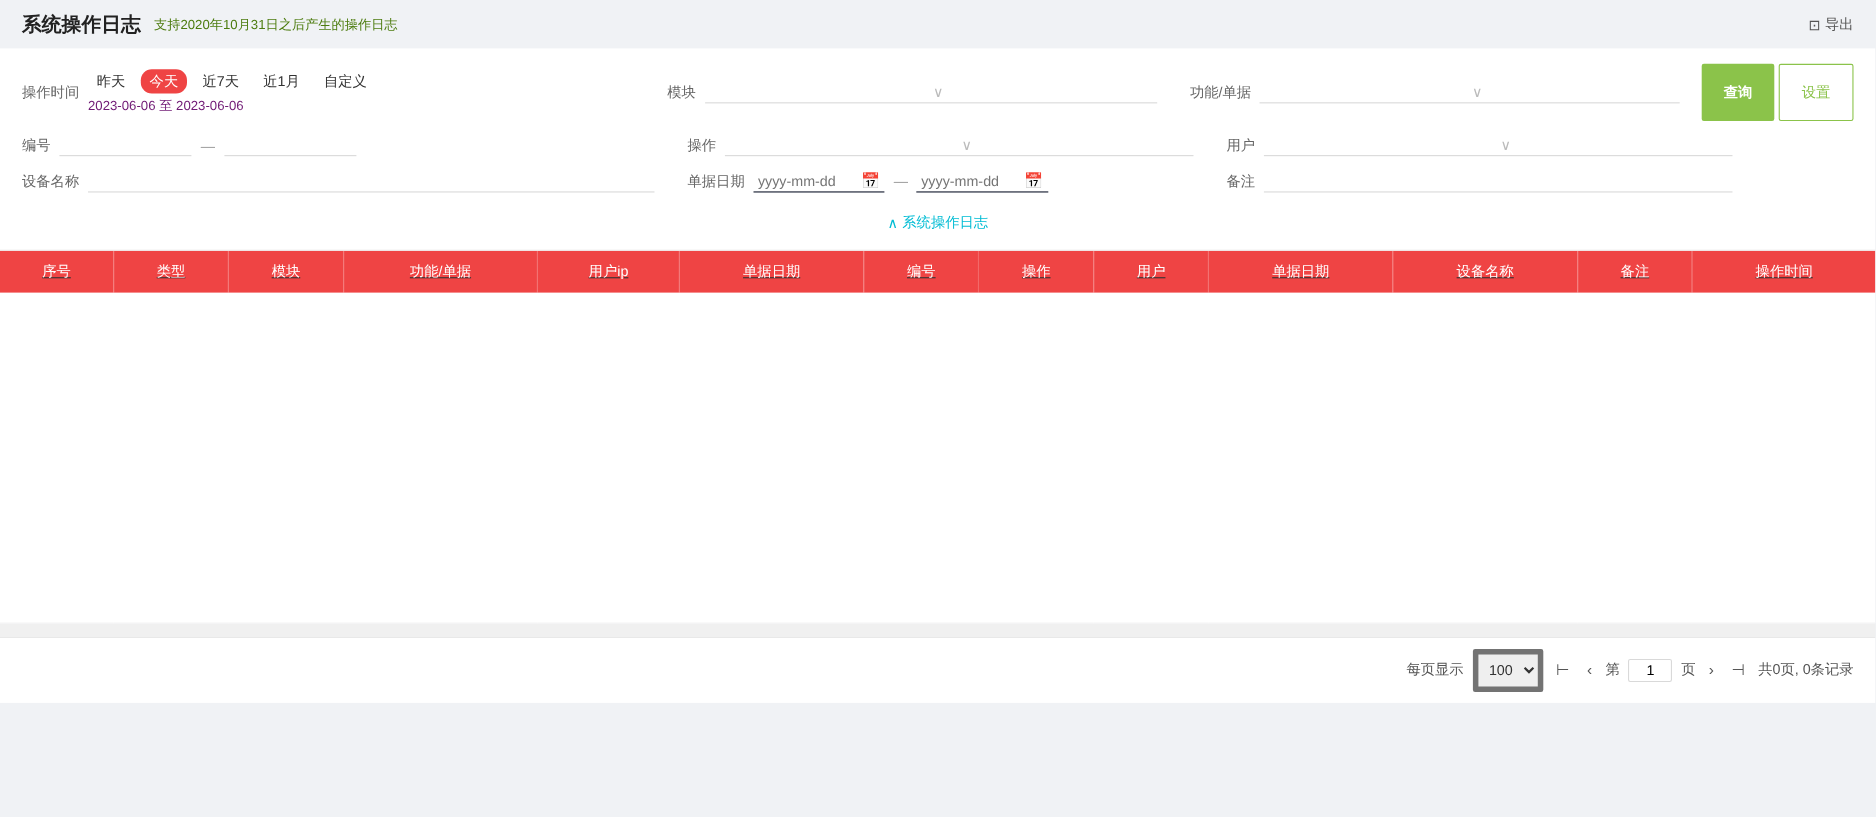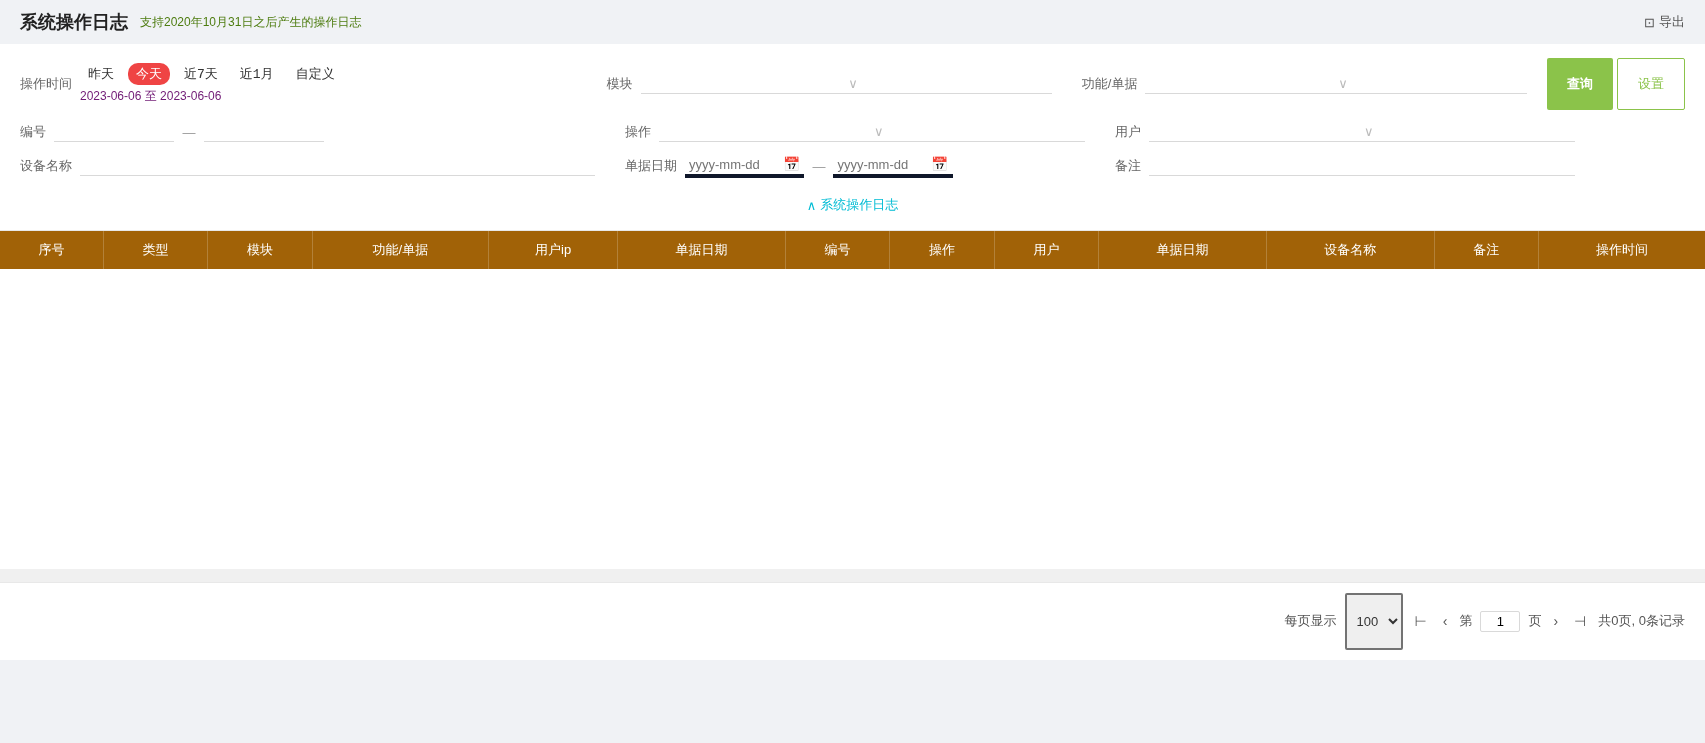--- a/index.html
+++ b/index.html
@@ -83,21 +83,20 @@
       gap: 6px;
     }
     .time-btn {
       padding: 2px 8px;
       border: none;
       background: none;
       cursor: pointer;
       font-size: 13px;
       color: #333;
       border-radius: 2px;
-      font-family: Liberation Mono, monospace;
     }
     .time-btn.active {
       background: #ef4444;
       color: #fff;
       border-radius: 10px;
     }
     .time-range-text {
       font-size: 12px;
       color: #701a75;
       margin-top: 3px;
@@ -124,21 +123,21 @@
     }
 
     .date-range-group {
       display: flex;
       align-items: center;
       gap: 4px;
     }
     .date-input-wrap {
       display: flex;
       align-items: center;
-      border-bottom: 4px solid #0f172a;
+      border-bottom: 1px solid #0f172a;
       padding: 2px 4px;
       gap: 4px;
     }
     .date-input {
       border: none;
       outline: none;
       font-size: 13px;
       color: #bbb;
       background: transparent;
       width: 90px;
@@ -194,21 +193,22 @@
       background: #fff;
       margin: 0;
       overflow-x: auto;
     }
     .data-table {
       width: 100%;
       border-collapse: collapse;
       min-width: 1200px;
     }
     .data-table thead tr {
-      background: #a16207;
+      background: #ef4444;
+      text-decoration: underline;
     }
     .data-table thead th {
       color: #fff;
       font-weight: normal;
       font-size: 13px;
       padding: 10px 8px;
       text-align: center;
       border-right: 1px solid rgba(255,255,255,0.2);
       white-space: nowrap;
     }
@@ -230,23 +230,23 @@
       align-items: center;
       justify-content: flex-end;
       padding: 10px 20px;
       background: #fff;
       border-top: 1px solid #e8e8e8;
       gap: 8px;
       font-size: 13px;
       color: #555;
     }
     .page-size-select {
-      border: 2px solid #737373;
+      border: 5px solid #737373;
       border-radius: 2px;
-      padding: 18px 6px;
+      padding: 6px 6px;
       font-size: 13px;
       color: #333;
       cursor: pointer;
     }
     .page-nav-btn {
       background: none;
       border: none;
       color: #555;
       cursor: pointer;
       font-size: 14px;

